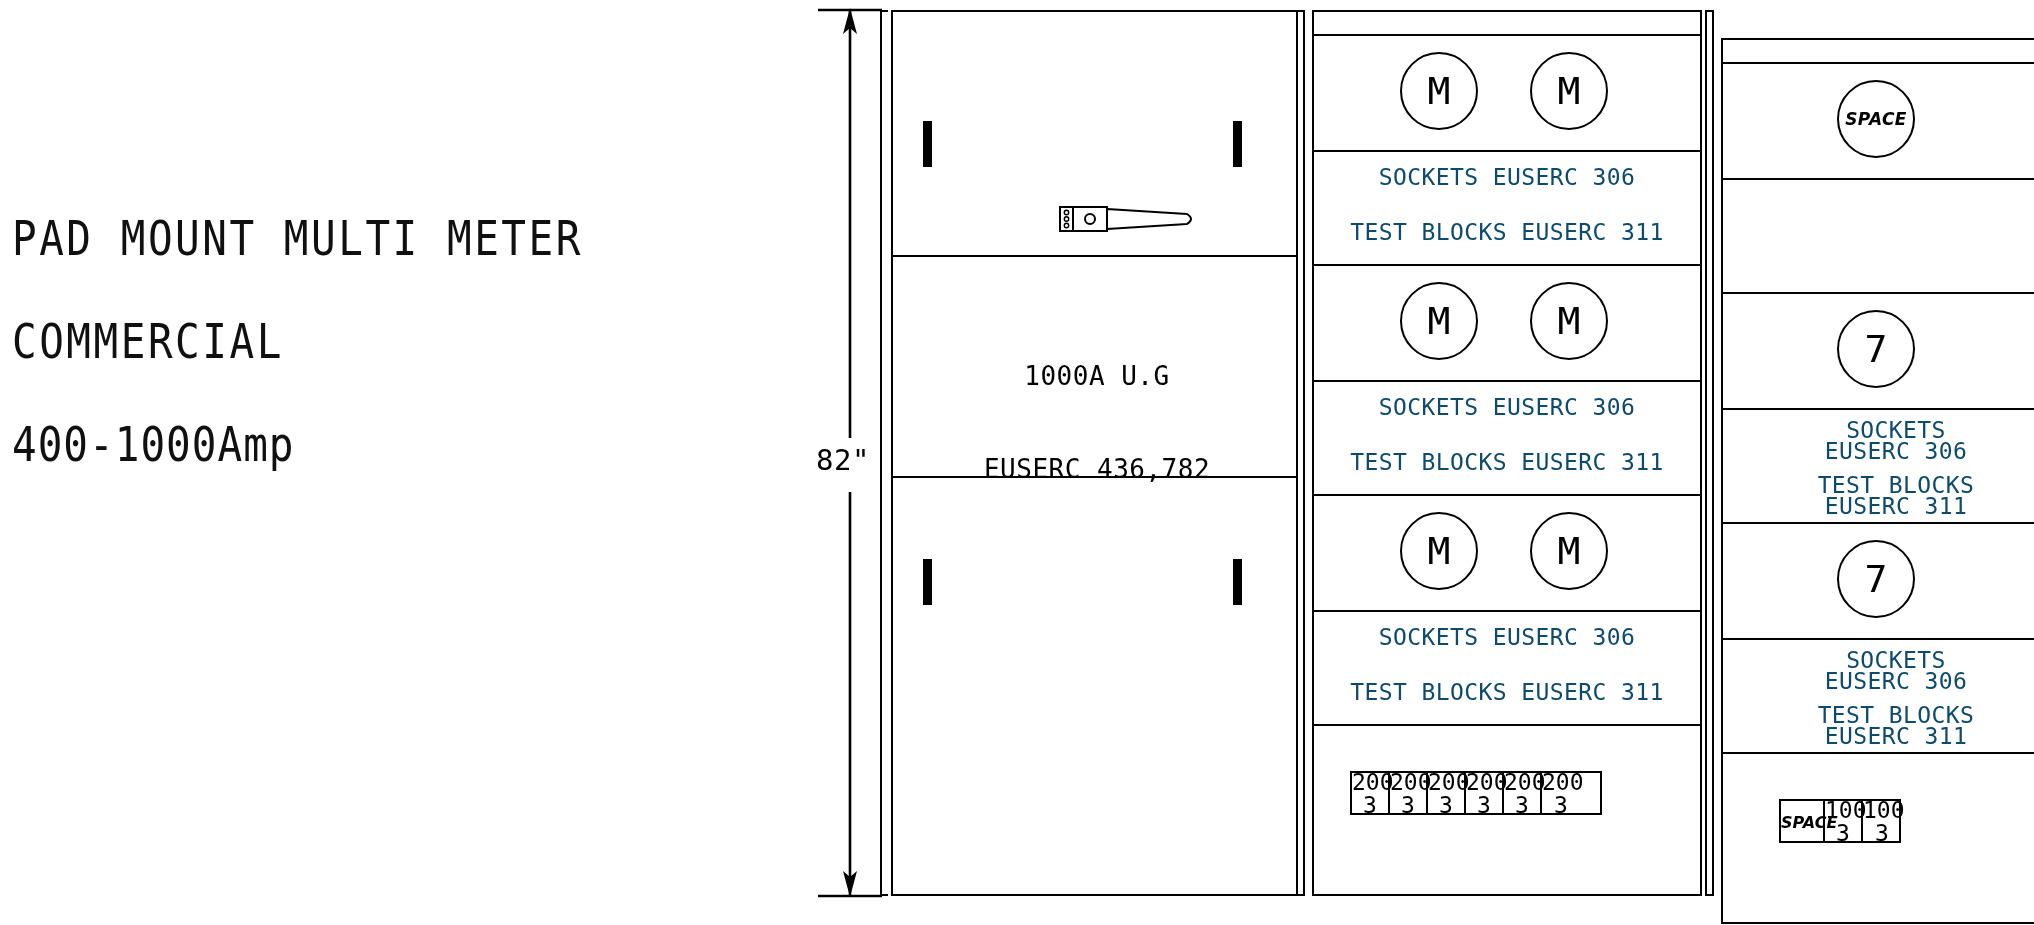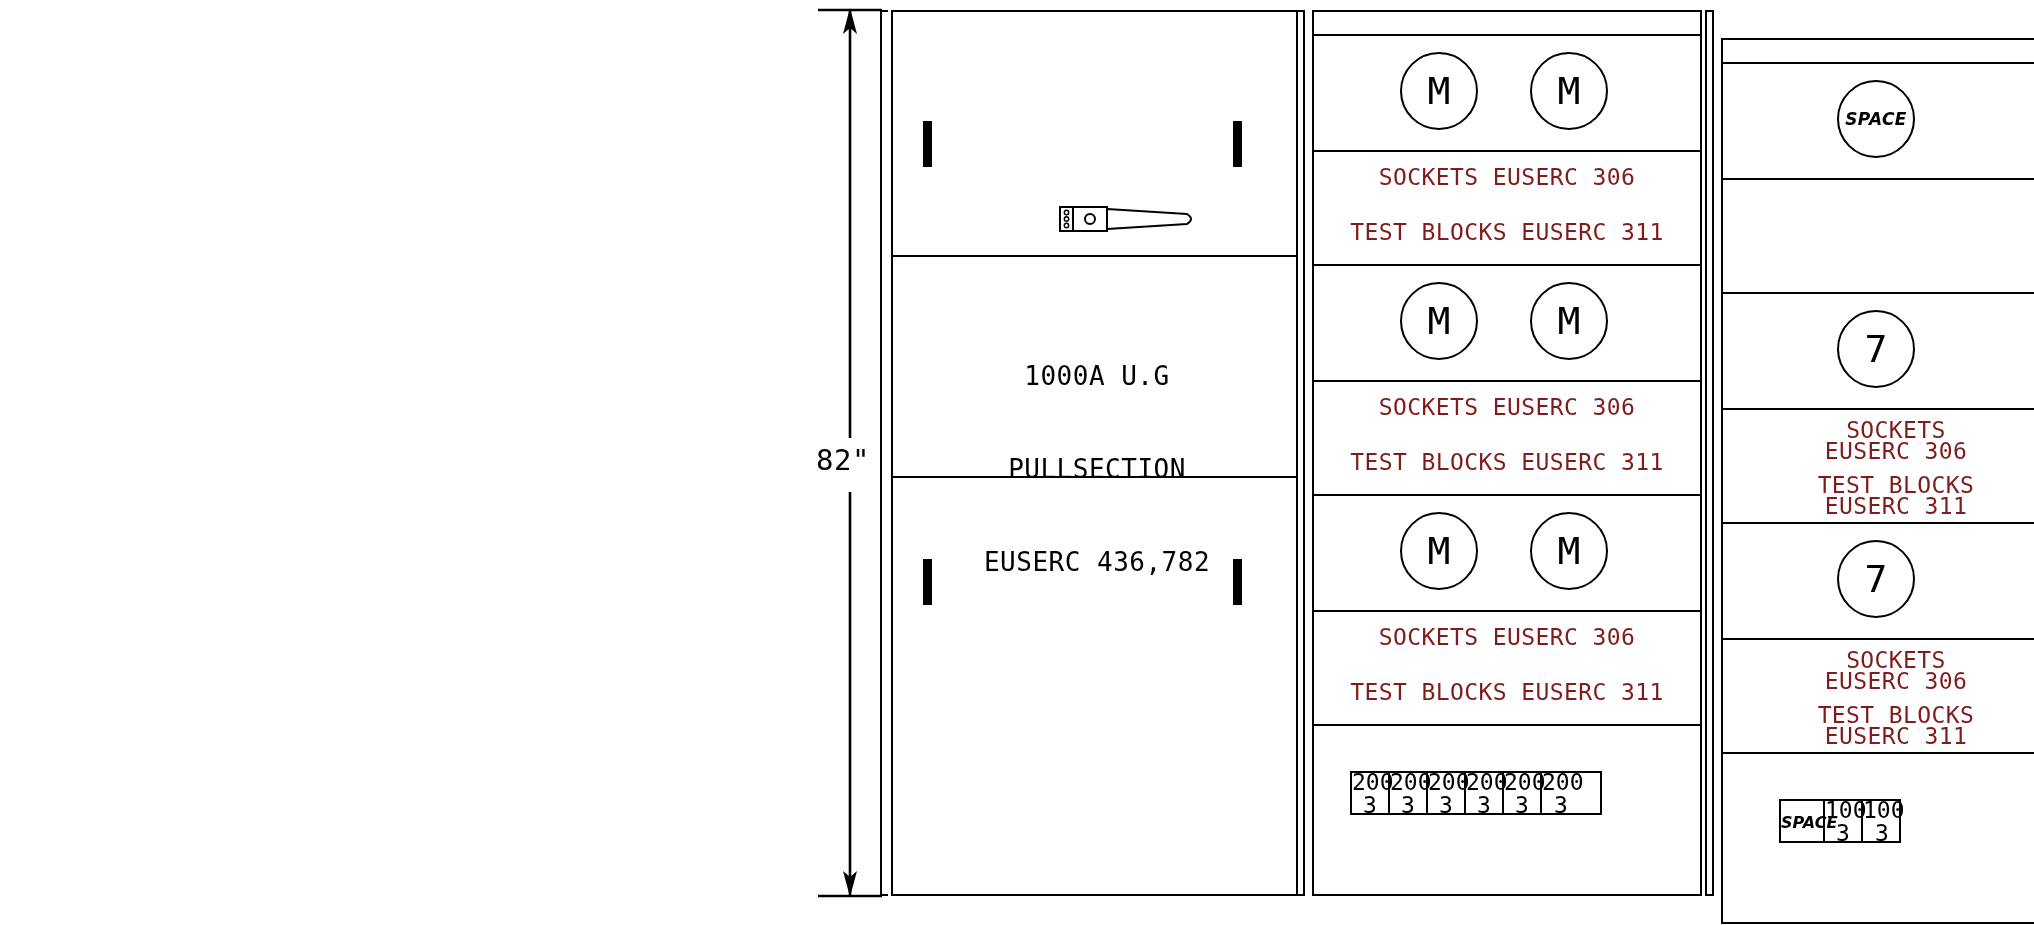--- a/index.html
+++ b/index.html
@@ -125,21 +125,21 @@
   }
 
   .label-row {
     position: absolute;
     left: 0; right: 0;
     text-align: center;
     font-family: "DejaVu Sans Mono", "Liberation Mono", monospace;
     font-size: 23px;
     line-height: 26px;
     letter-spacing: 0.4px;
-    color: #7f1d1d;
+    color: #0c4a6e;
     white-space: pre;
   }
   .label-row.two-line { line-height: 24px; }
 
   
   .breaker-strip {
     position: absolute;
     display: flex;
     box-sizing: border-box;
     border: 2px solid #000;
@@ -167,20 +167,25 @@
     font-style: italic;
     justify-content: center;
   }
   .bk-amp, .bk-pole { display: block; }
 </style>
 </head>
 <body>
 
 <div id="stage">
 
+  <div class="title-block">
+    <div class="title-line">PAD MOUNT MULTI METER</div>
+    <div class="title-line">COMMERCIAL</div>
+    <div class="title-line tight">400-1000Amp</div>
+  </div>
 
   <div class="dim-group">
     <svg width="120" height="925" viewBox="0 0 120 925" style="position:absolute;left:790px;top:0;">
 
       <line x1="60" y1="10" x2="60" y2="438" stroke="#000" stroke-width="2.6"></line>
       <line x1="60" y1="492" x2="60" y2="895" stroke="#000" stroke-width="2.6"></line>
 
       <polygon points="60,8 53,34 60,28 67,34" fill="#000"></polygon>
 
       <polygon points="60,897 53,871 60,877 67,871" fill="#000"></polygon>
@@ -211,21 +216,20 @@
       <circle cx="7.5" cy="22.5" r="2.2" fill="none" stroke="#000" stroke-width="1.4"></circle>
 
       <rect x="14" y="4" width="34" height="24" fill="#fff" stroke="#000" stroke-width="2"></rect>
       <circle cx="31" cy="16" r="5" fill="#fff" stroke="#000" stroke-width="2"></circle>
 
       <path d="M48 6 L128 11 Q136 16 128 21 L48 26 Z" fill="#fff" stroke="#000" stroke-width="2" stroke-linejoin="round"></path>
     </svg>
 
     <div class="pull-text" style="top:287px;">
       <div>1000A U.G</div>
-      <div>PULLSECTION</div>
       <div>EUSERC 436,782</div>
     </div>
 
     <span class="hinge" style="left:30px;  top:547px;"></span>
     <span class="hinge" style="left:340px; top:547px;"></span>
   </div>
 
   <div class="cabinet" style="left:1296px; top:10px; width:9px; height:886px;"></div>
 
   <div class="cabinet" style="left:1312px; top:10px; width:390px; height:886px;">

